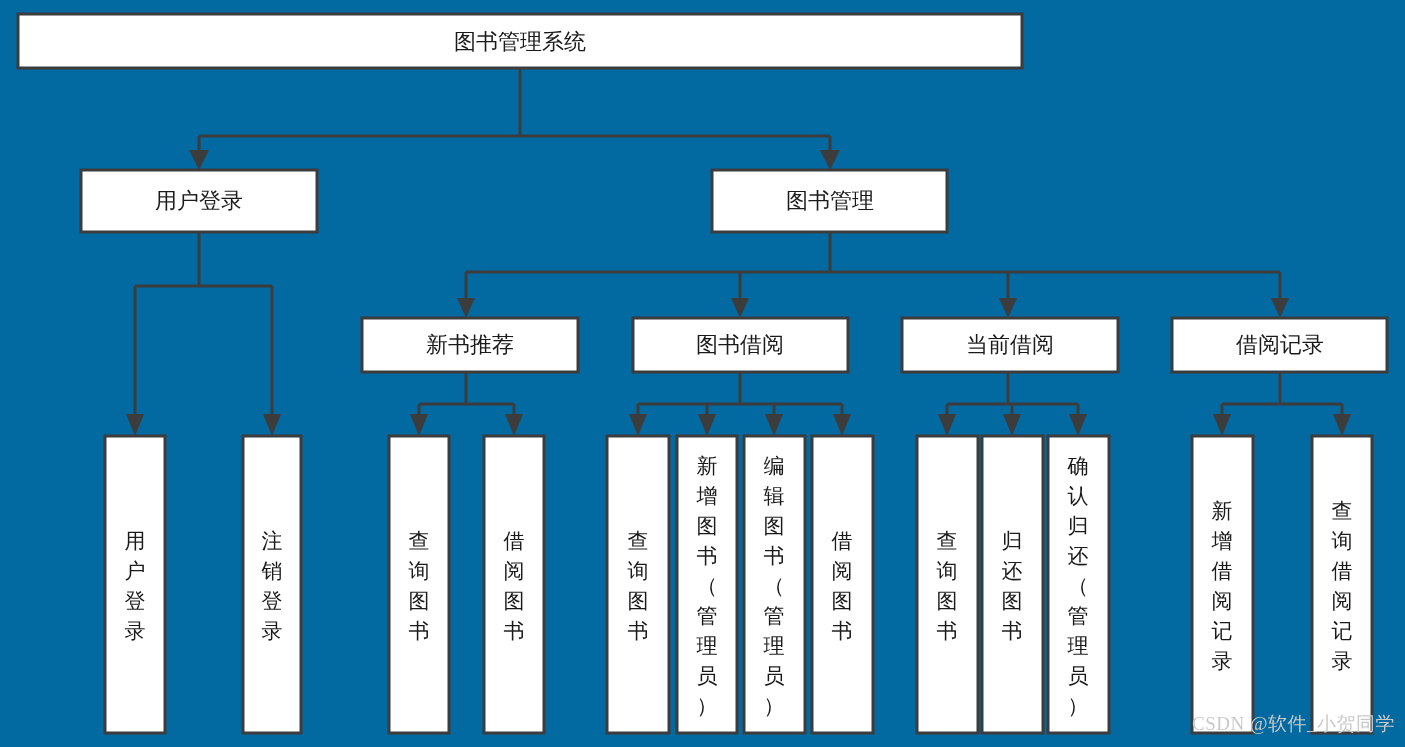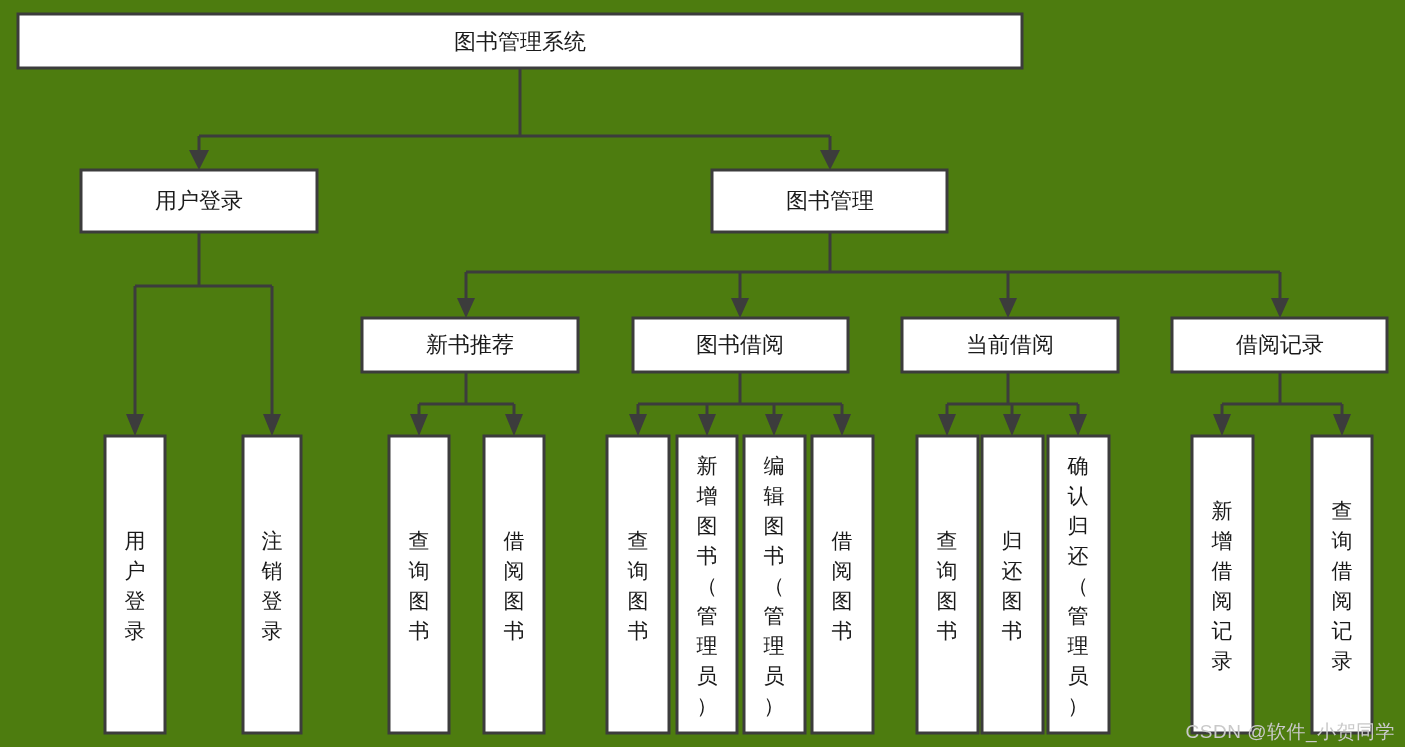--- a/index.html
+++ b/index.html
@@ -10,21 +10,21 @@
   body {
     width: 1405px;
     height: 747px;
     font-family: "Liberation Sans", "DejaVu Sans", sans-serif;
     overflow: hidden;
   }
   #diagram-root {
     position: relative;
     width: 1405px;
     height: 747px;
-    background: #4d7c0f;
+    background: #0369a1;
   }
   svg#tree-svg {
     position: absolute;
     top: 0;
     left: 0;
     width: 1405px;
     height: 747px;
   }
   .node-box {
     fill: #ffffff;
@@ -50,22 +50,22 @@
   }
   .node-label-v {
     font-family: "Liberation Sans", "DejaVu Sans", sans-serif;
     font-size: 21px;
     fill: #1a1a1a;
     text-anchor: middle;
   }
   .watermark-text {
     position: absolute;
     right: 10px;
-    bottom: 2px;
-    font-family: Liberation Sans, sans-serif;
+    bottom: 10px;
+    font-family: Liberation Serif, serif;
     font-size: 19px;
     color: #c9c9c9;
     white-space: nowrap;
     letter-spacing: 0.5px;
     user-select: none;
   }
 </style>
 </head>
 <body>
 

